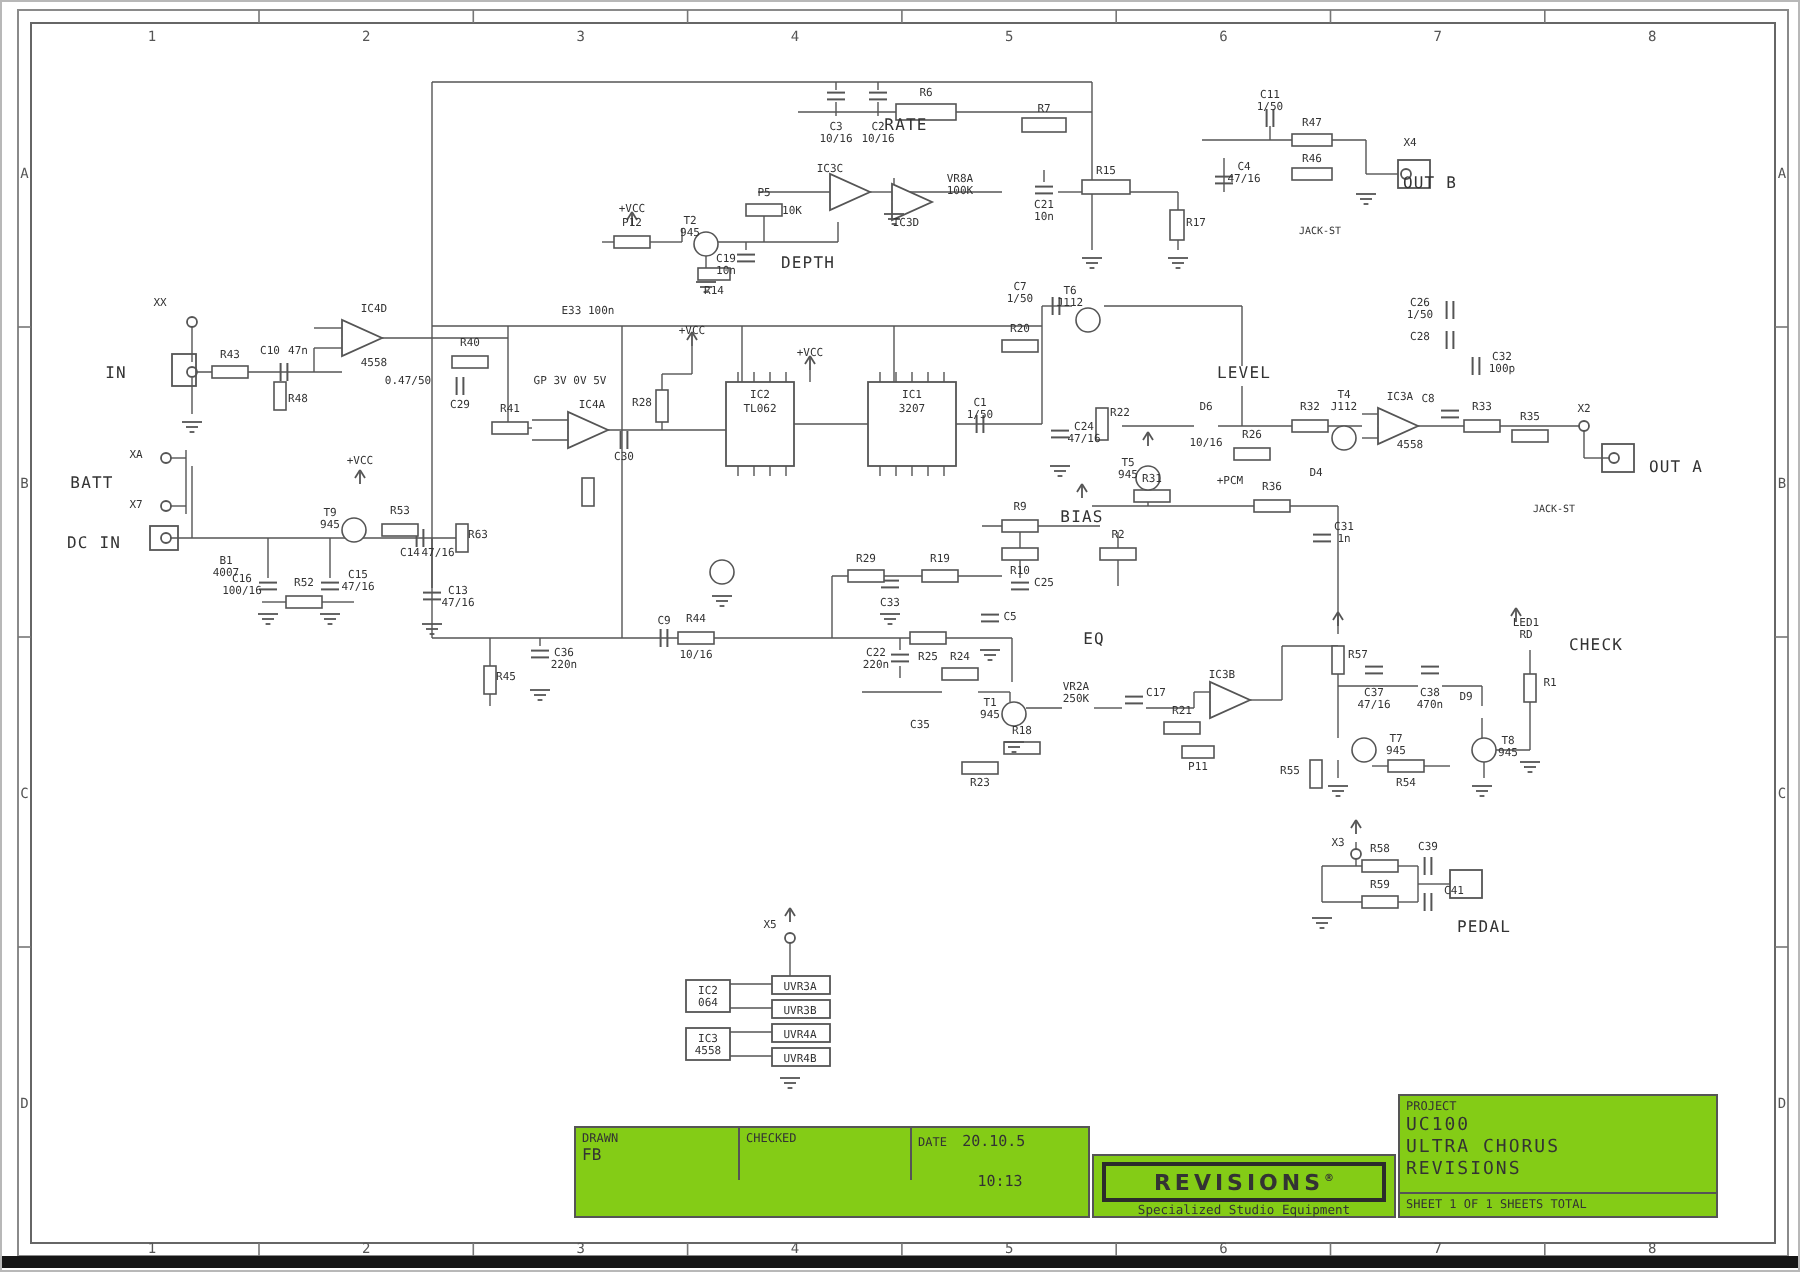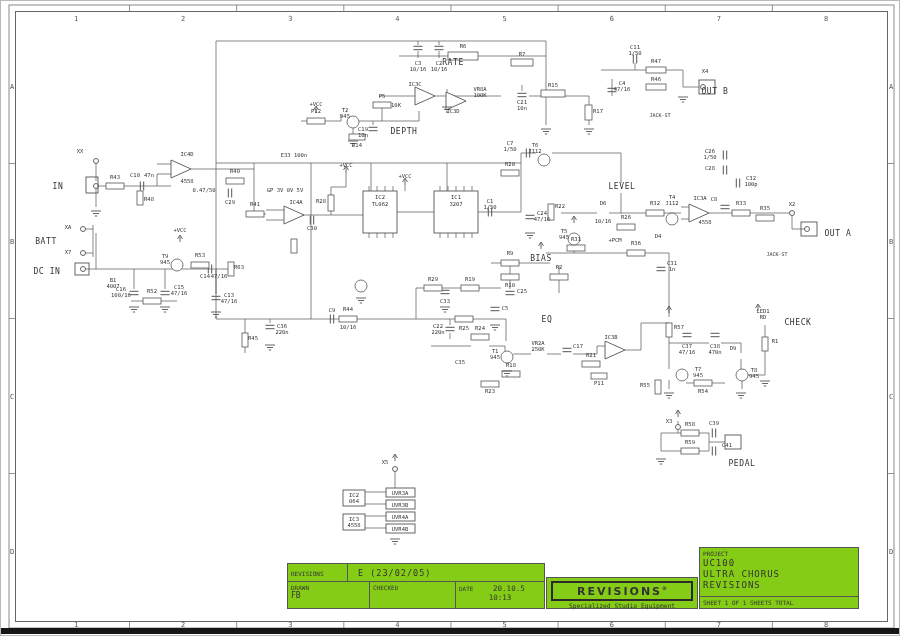--- a/index.html
+++ b/index.html
@@ -11,22 +11,22 @@
   .tb{position:absolute;border:1px solid #555;background:#84cc16;color:#333}
   
   .rev-row1{display:flex;border-bottom:1px solid #555;height:18px}
   .rev-label{width:60px;border-right:1px solid #555;padding:6px 3px 0;font-size:6px}
   .rev-value{flex:1;padding:4px 10px 0;font-size:8.5px;letter-spacing:1px}
   .rev-row2{display:flex;height:26px}
   .cell-drawn{width:82px;border-right:1px solid #555;padding:2px 3px;font-size:6px}
   .cell-drawn .val{font-size:8px;}
   .cell-checked{width:86px;border-right:1px solid #555;padding:2px 3px;font-size:6px}
   .cell-date{flex:1;padding:2px 3px;font-size:6px}
-  .cell-date .val{font-size:7.5px;margin-left:16px}
-  .cell-date .val2{display:block;text-align:center;font-size:7.5px;margin-top:0}
+  .cell-date .val{font-size:7.5px;margin-left:4px}
+  .cell-date .val2{display:block;text-align:center;font-size:7.5px;margin-top:11px}
   
   .brand-logo{margin:3px 4px 1px;border:2px solid #2b2b2b;padding:2px 0 1px;text-align:center;
               font-size:11px;font-weight:bold;letter-spacing:2px;
               font-family:"DejaVu Sans","Liberation Sans",sans-serif}
   .brand-logo .reg{font-size:5px;vertical-align:super;letter-spacing:0}
   .brand-tag{text-align:center;font-size:6.3px;margin-top:1px;white-space:nowrap}
   
   .proj-label{font-size:6px;padding:2px 3px 1px}
   .proj-line{font-size:9px;padding:0 3px;line-height:11px;letter-spacing:1px}
   .sheet-row{position:absolute;left:0;right:0;bottom:0;border-top:1px solid #555;font-size:6px;padding:2px 3px;white-space:nowrap}
@@ -673,24 +673,20 @@
         <text x="353" y="520" font-size="5.5" fill="#333" text-anchor="middle" font-family="DejaVu Sans Mono,monospace">IC3</text>
         <text x="353" y="526" font-size="5.5" fill="#333" text-anchor="middle" font-family="DejaVu Sans Mono,monospace">4558</text>
         <text x="399" y="494" font-size="5.5" fill="#333" text-anchor="middle" font-family="DejaVu Sans Mono,monospace">UVR3A</text>
         <text x="399" y="506" font-size="5.5" fill="#333" text-anchor="middle" font-family="DejaVu Sans Mono,monospace">UVR3B</text>
         <text x="399" y="518" font-size="5.5" fill="#333" text-anchor="middle" font-family="DejaVu Sans Mono,monospace">UVR4A</text>
         <text x="399" y="530" font-size="5.5" fill="#333" text-anchor="middle" font-family="DejaVu Sans Mono,monospace">UVR4B</text>
       </g>
     </svg>
 
   <div class="tb" style="left:286px;top:562px;width:258px;height:46px">
-    <div class="rev-row1">
-      <span class="rev-label">REVISIONS</span>
-      <span class="rev-value">E (23/02/05)</span>
-    </div>
     <div class="rev-row2">
       <span class="cell-drawn">
         <span>DRAWN</span><br>
         <span class="val">FB</span>
       </span>
       <span class="cell-checked">CHECKED</span>
       <span class="cell-date">
         <span>DATE</span>
         <span class="val">20.10.5</span>
         <span class="val2">10:13</span>

